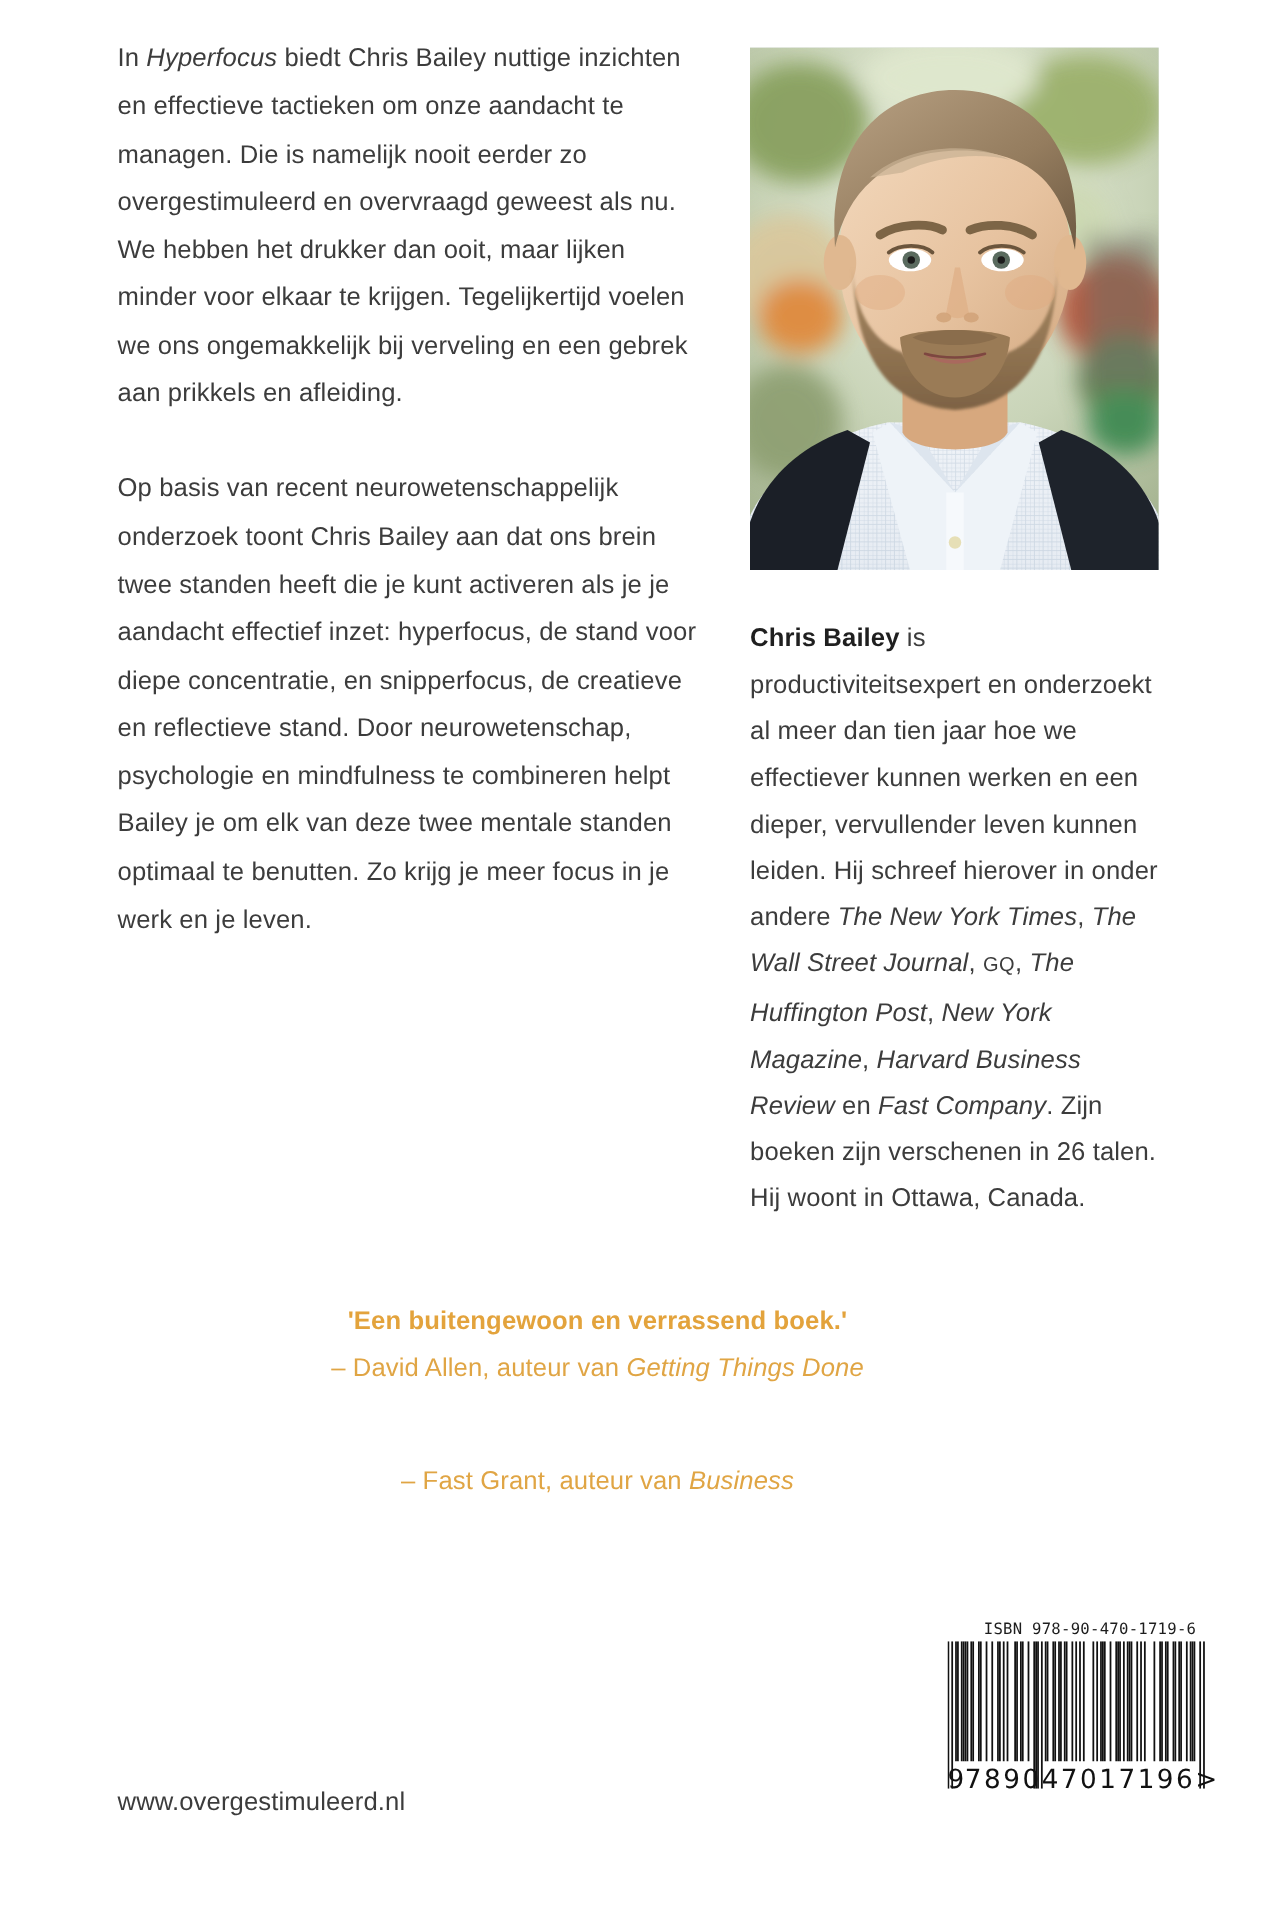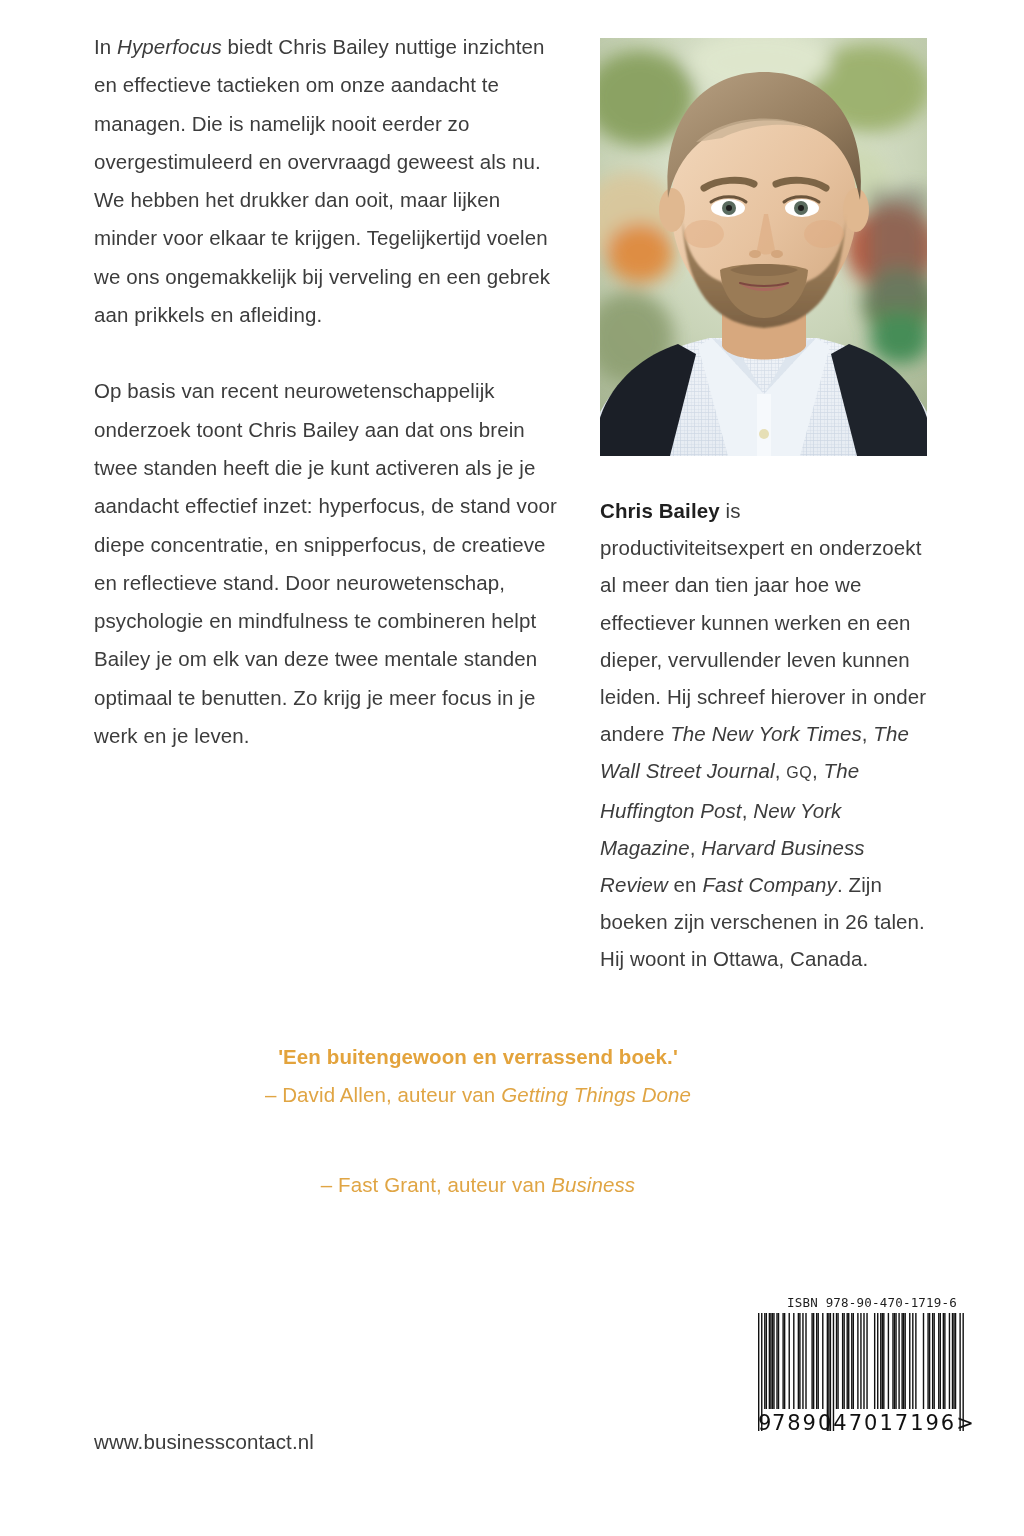--- a/index.html
+++ b/index.html
@@ -275,21 +275,21 @@
   <div class="blurbs">
     <div class="blurb">
       <div class="blurb-quote">'Een buitengewoon en verrassend boek.'</div>
       <div class="blurb-attr"><span>– David Allen, auteur van </span><em>Getting Things Done</em></div>
     </div>
     <div class="blurb">
       <div class="blurb-attr"><span>– Fast Grant, auteur van </span><em>Business</em></div>
     </div>
   </div>
 
-  <div class="site-url">www.businesscontact.nl</div>
+  <div class="site-url">www.overgestimuleerd.nl</div>
 
   <div class="barcode-block">
     <div class="isbn-text">ISBN 978-90-470-1719-6</div>
     <svg class="barcode-bars" id="barcode-svg" viewBox="0 0 206 118" preserveAspectRatio="none">
         <rect x="0.000" y="0" width="1.404" height="118" fill="#111111"></rect>
         <rect x="3.052" y="0" width="1.404" height="118" fill="#111111"></rect>
         <rect x="6.104" y="0" width="1.404" height="96" fill="#111111"></rect>
         <rect x="7.630" y="0" width="1.404" height="96" fill="#111111"></rect>
         <rect x="10.681" y="0" width="1.404" height="96" fill="#111111"></rect>
         <rect x="12.207" y="0" width="1.404" height="96" fill="#111111"></rect>

